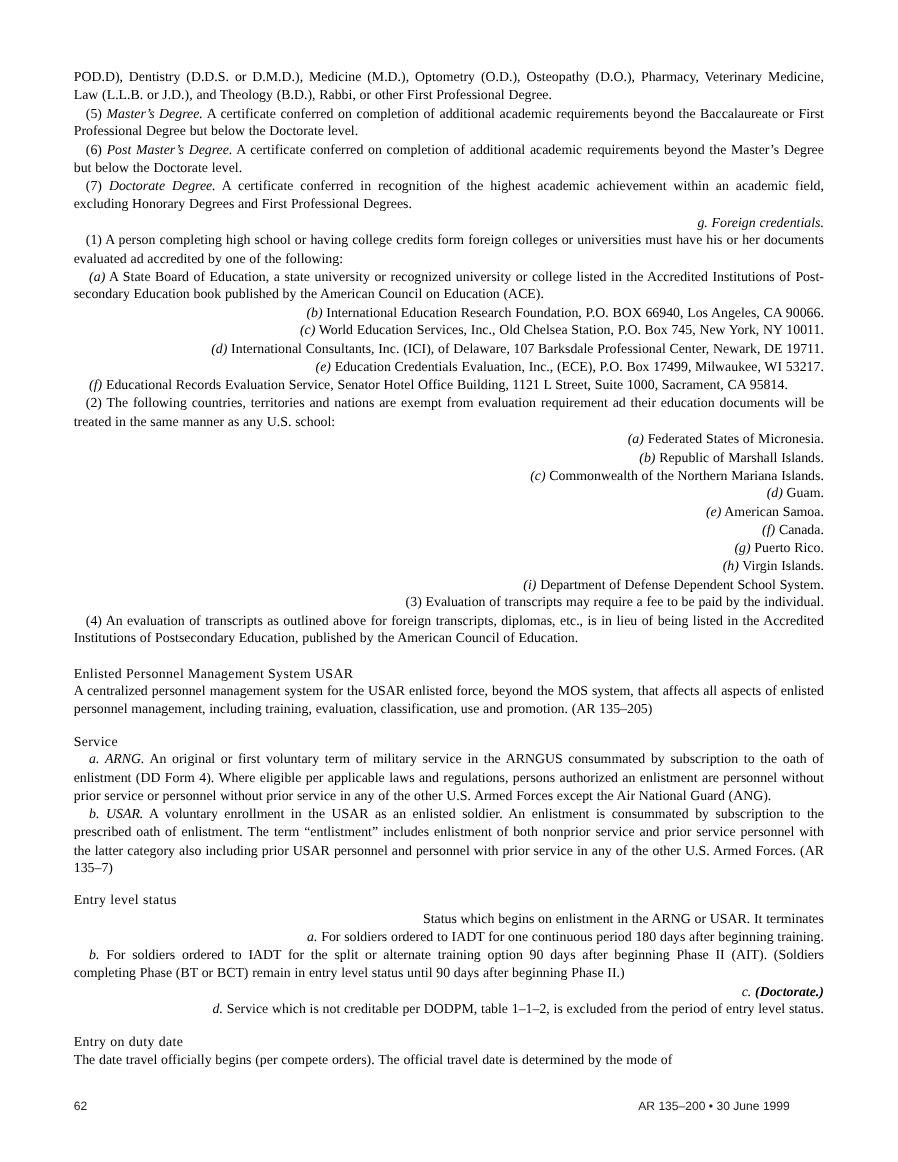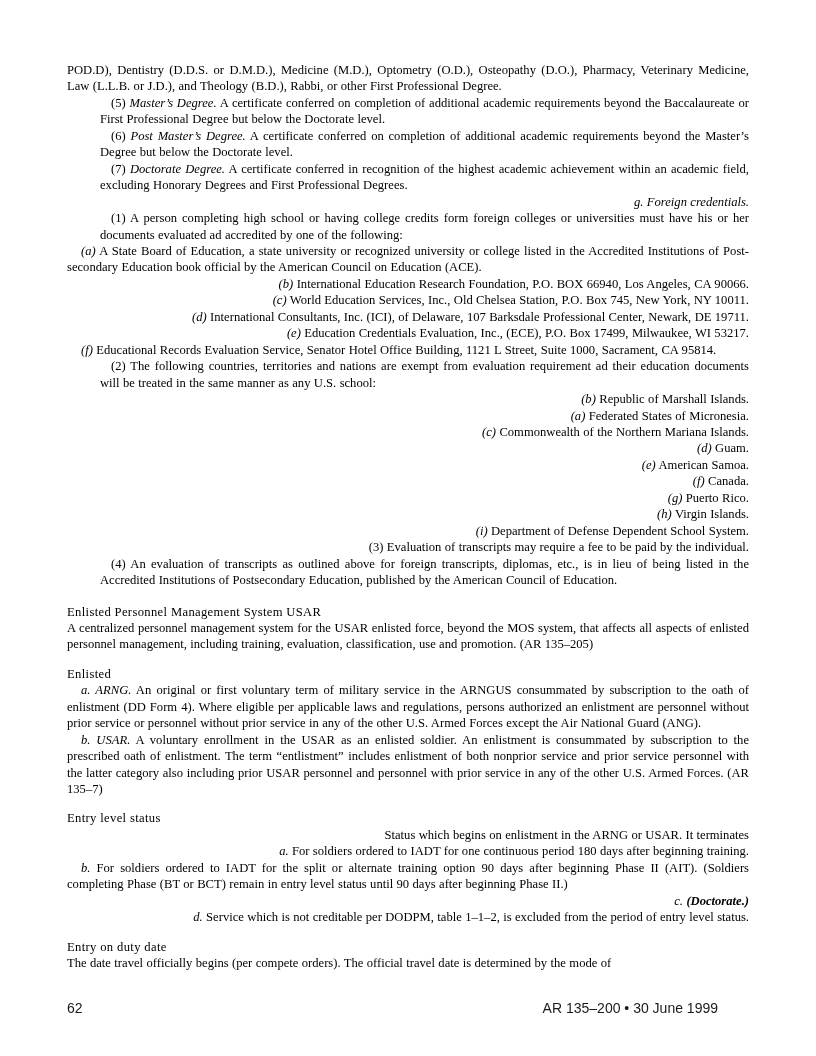--- a/index.html
+++ b/index.html
@@ -28,21 +28,21 @@
     margin: 0;
     font-size: 12.6px;
     line-height: 16.45px;
     text-align: justify;
     text-justify: inter-word;
     -webkit-hyphens: none;
     hyphens: none;
     word-spacing: 0.02em;
   }
   
-  p.ind-num { text-indent: 11px; margin-left: 33px; }
+  p.ind-num { text-indent: 11px; }
   p.ind-let { text-indent: 14px; }
   p.ind-none { text-indent: 0; }
   
   p.oneline {
     text-align: right;
   }
   
   h2.sec {
     margin: 0;
     font-size: 12.6px;
@@ -60,21 +60,21 @@
   i, em { font-style: italic; }
   .bi { font-style: italic; font-weight: bold; }
   
   .footer {
     position: absolute;
     left: 67px;
     top: 1000px;
     width: 682px;
     height: 18px;
     font-family: "Liberation Sans", "DejaVu Sans", sans-serif;
-    font-size: 14px;
+    font-size: 11px;
     color: #1a1a1a;
   }
   .footer .pageno {
     position: absolute;
     left: 0;
     top: 0;
   }
   .footer .cite {
     position: absolute;
     left: 0;
@@ -89,43 +89,43 @@
 <div class="page">
 
   <div class="textcol">
     <div id="body-flow">
         <p class="para ind-none"><span>POD.D), Dentistry (D.D.S. or D.M.D.), Medicine (M.D.), Optometry (O.D.), Osteopathy (D.O.), Pharmacy, Veterinary Medicine, Law (L.L.B. or J.D.), and Theology (B.D.), Rabbi, or other First Professional Degree.</span></p>
         <p class="para ind-num"><span>(5) </span><i>Master’s Degree.</i><span> A certificate conferred on completion of additional academic requirements beyond the Baccalaureate or First Professional Degree but below the Doctorate level.</span></p>
         <p class="para ind-num"><span>(6) </span><i>Post Master’s Degree.</i><span> A certificate conferred on completion of additional academic requirements beyond the Master’s Degree but below the Doctorate level.</span></p>
         <p class="para ind-num"><span>(7) </span><i>Doctorate Degree.</i><span> A certificate conferred in recognition of the highest academic achievement within an academic field, excluding Honorary Degrees and First Professional Degrees.</span></p>
         <p class="para ind-let oneline"><i>g. Foreign credentials.</i></p>
         <p class="para ind-num"><span>(1) A person completing high school or having college credits form foreign colleges or universities must have his or her documents evaluated ad accredited by one of the following:</span></p>
-        <p class="para ind-let"><i>(a)</i><span> A State Board of Education, a state university or recognized university or college listed in the Accredited Institutions of Post-secondary Education book official by the American Council on Education (ACE).</span></p>
+        <p class="para ind-let"><i>(a)</i><span> A State Board of Education, a state university or recognized university or college listed in the Accredited Institutions of Post-secondary Education book published by the American Council on Education (ACE).</span></p>
         <p class="para ind-let oneline"><i>(b)</i><span> International Education Research Foundation, P.O. BOX 66940, Los Angeles, CA 90066.</span></p>
         <p class="para ind-let oneline"><i>(c)</i><span> World Education Services, Inc., Old Chelsea Station, P.O. Box 745, New York, NY 10011.</span></p>
         <p class="para ind-let oneline"><i>(d)</i><span> International Consultants, Inc. (ICI), of Delaware, 107 Barksdale Professional Center, Newark, DE 19711.</span></p>
         <p class="para ind-let oneline"><i>(e)</i><span> Education Credentials Evaluation, Inc., (ECE), P.O. Box 17499, Milwaukee, WI 53217.</span></p>
         <p class="para ind-let"><i>(f)</i><span> Educational Records Evaluation Service, Senator Hotel Office Building, 1121 L Street, Suite 1000, Sacrament, CA 95814.</span></p>
         <p class="para ind-num"><span>(2) The following countries, territories and nations are exempt from evaluation requirement ad their education documents will be treated in the same manner as any U.S. school:</span></p>
+        <p class="para ind-let oneline"><i>(a)</i><span> Federated States of Micronesia.</span></p>
         <p class="para ind-let oneline"><i>(b)</i><span> Republic of Marshall Islands.</span></p>
-        <p class="para ind-let oneline"><i>(a)</i><span> Federated States of Micronesia.</span></p>
         <p class="para ind-let oneline"><i>(c)</i><span> Commonwealth of the Northern Mariana Islands.</span></p>
         <p class="para ind-let oneline"><i>(d)</i><span> Guam.</span></p>
         <p class="para ind-let oneline"><i>(e)</i><span> American Samoa.</span></p>
         <p class="para ind-let oneline"><i>(f)</i><span> Canada.</span></p>
         <p class="para ind-let oneline"><i>(g)</i><span> Puerto Rico.</span></p>
         <p class="para ind-let oneline"><i>(h)</i><span> Virgin Islands.</span></p>
         <p class="para ind-let oneline"><i>(i)</i><span> Department of Defense Dependent School System.</span></p>
         <p class="para ind-num oneline"><span>(3) Evaluation of transcripts may require a fee to be paid by the individual.</span></p>
         <p class="para ind-num"><span>(4) An evaluation of transcripts as outlined above for foreign transcripts, diplomas, etc., is in lieu of being listed in the Accredited Institutions of Postsecondary Education, published by the American Council of Education.</span></p>
         <div class="spacer-sec"></div>
         <h2 class="sec">Enlisted Personnel Management System USAR</h2>
         <p class="para ind-none"><span>A centralized personnel management system for the USAR enlisted force, beyond the MOS system, that affects all aspects of enlisted personnel management, including training, evaluation, classification, use and promotion. (AR 135–205)</span></p>
         <div class="spacer-sec-sm"></div>
-        <h2 class="sec">Enlisted</h2>
+        <h2 class="sec">Service</h2>
         <p class="para ind-let"><i>a. ARNG.</i><span> An original or first voluntary term of military service in the ARNGUS consummated by subscription to the oath of enlistment (DD Form 4). Where eligible per applicable laws and regulations, persons authorized an enlistment are personnel without prior service or personnel without prior service in any of the other U.S. Armed Forces except the Air National Guard (ANG).</span></p>
         <p class="para ind-let"><i>b. USAR.</i><span> A voluntary enrollment in the USAR as an enlisted soldier. An enlistment is consummated by subscription to the prescribed oath of enlistment. The term “entlistment” includes enlistment of both nonprior service and prior service personnel with the latter category also including prior USAR personnel and personnel with prior service in any of the other U.S. Armed Forces. (AR 135–7)</span></p>
         <div class="spacer-sec-sm"></div>
         <h2 class="sec">Entry level status</h2>
         <p class="para ind-none oneline"><span>Status which begins on enlistment in the ARNG or USAR. It terminates</span></p>
         <p class="para ind-let oneline"><i>a.</i><span> For soldiers ordered to IADT for one continuous period 180 days after beginning training.</span></p>
         <p class="para ind-let"><i>b.</i><span> For soldiers ordered to IADT for the split or alternate training option 90 days after beginning Phase II (AIT). (Soldiers completing Phase (BT or BCT) remain in entry level status until 90 days after beginning Phase II.)</span></p>
         <p class="para ind-let oneline"><i>c.</i><span> </span><span class="bi">(Doctorate.)</span></p>
         <p class="para ind-let oneline"><i>d.</i><span> Service which is not creditable per DODPM, table 1–1–2, is excluded from the period of entry level status.</span></p>
         <div class="spacer-sec-sm"></div>

